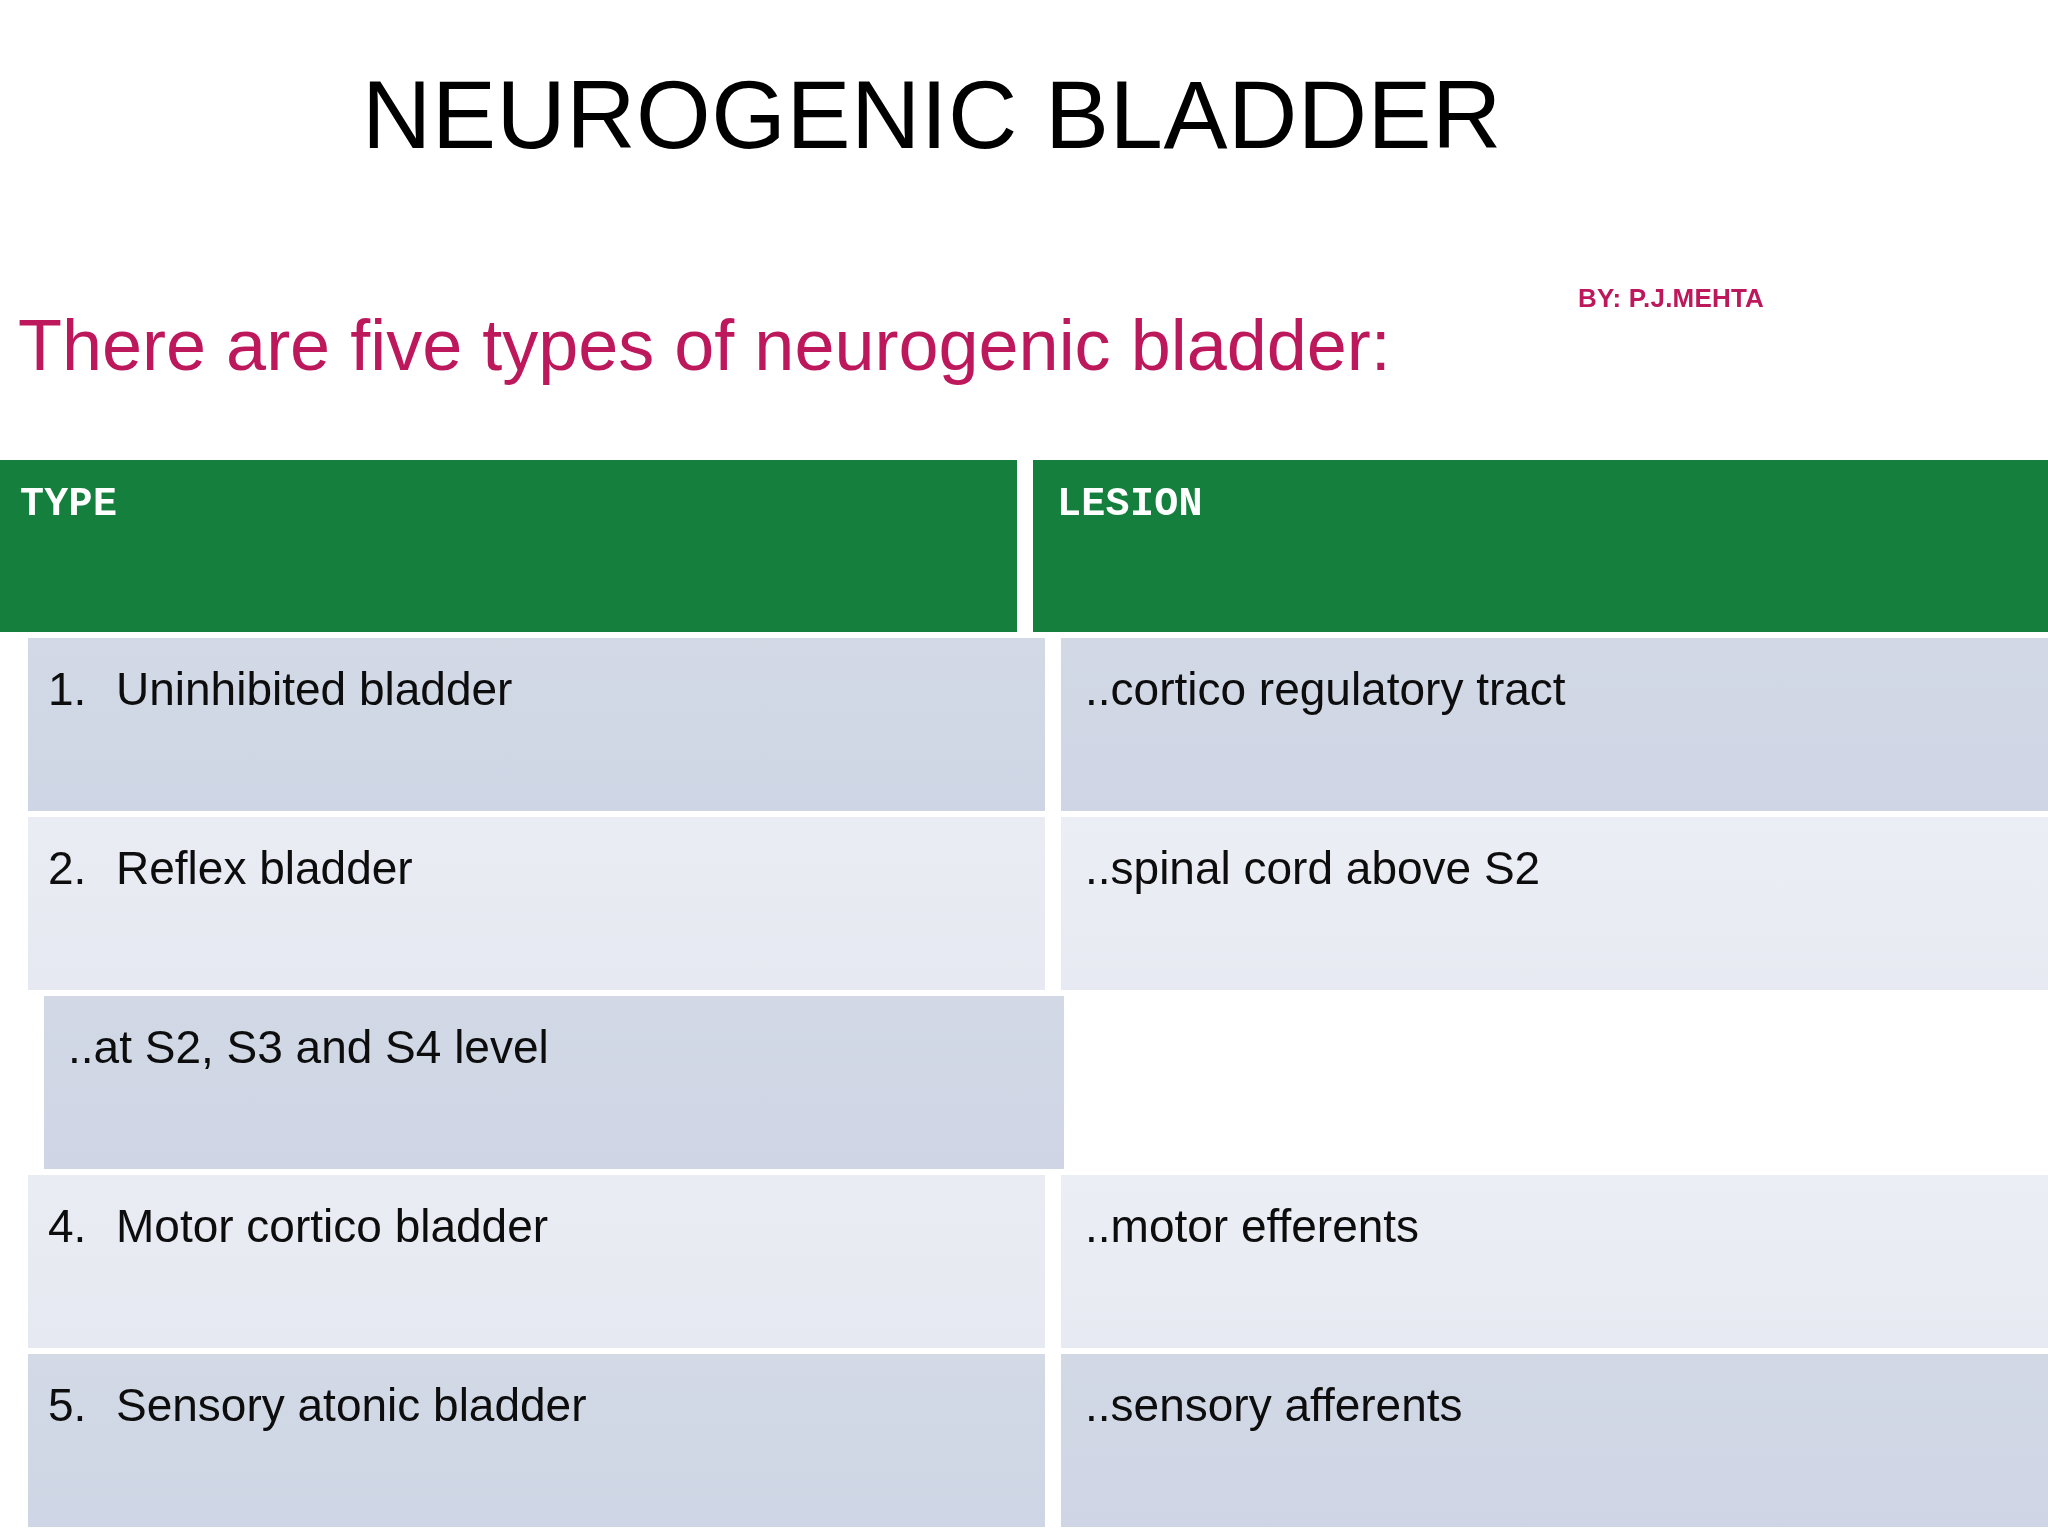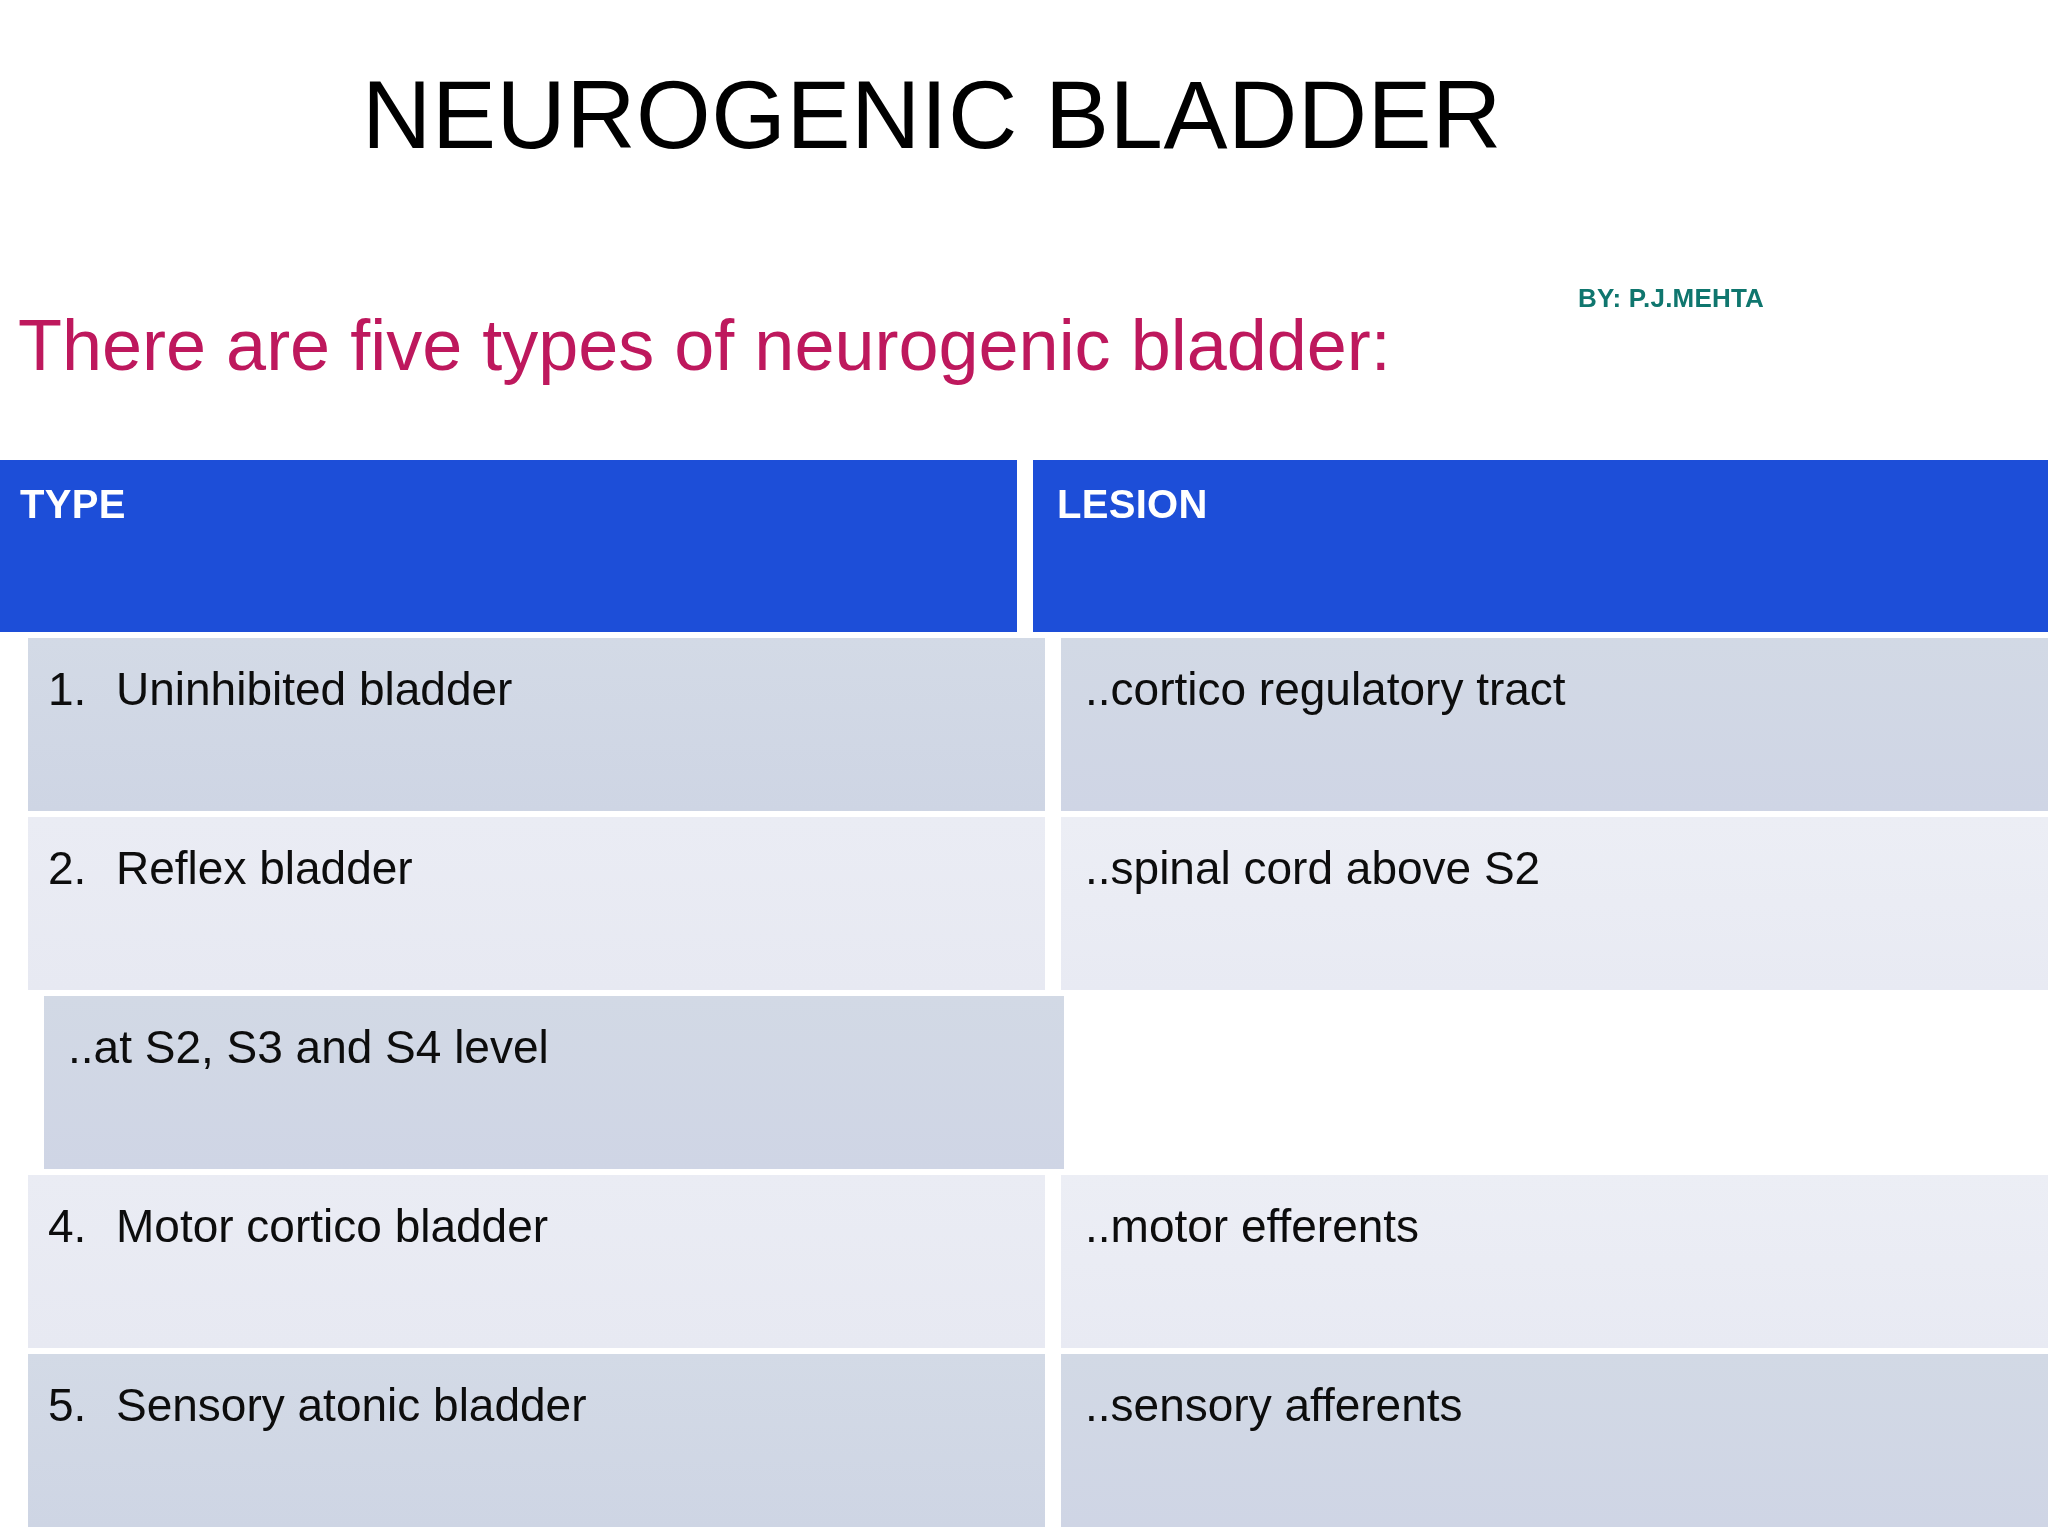--- a/index.html
+++ b/index.html
@@ -30,21 +30,21 @@
     white-space: nowrap;
   }
 
   
   .byline {
     position: absolute;
     left: 1578px;
     top: 283px;
     font-size: 26px;
     font-weight: bold;
-    color: #0f766e;
+    color: #be185d;
     letter-spacing: 0.2px;
     white-space: nowrap;
   }
 
   
   .subtitle {
     position: absolute;
     left: 18px;
     top: 306px;
     font-size: 72px;
@@ -72,22 +72,23 @@
   .cell {
     box-sizing: border-box;
     position: relative;
     overflow: hidden;
   }
   .cell-type   { width: 1022px; }
   .cell-lesion { width: 1020px; margin-left: 16px; }
 
   
   .header-row .cell {
-    background: #1d4ed8;
+    background: #15803d;
     height: 172px;
+    font-family: Liberation Mono, monospace;
   }
   .header-row .cell-text {
     position: absolute;
     left: 20px;
     top: 22px;
     font-size: 40px;
     font-weight: bold;
     color: #ffffff;
     letter-spacing: 0.3px;
     white-space: nowrap;

